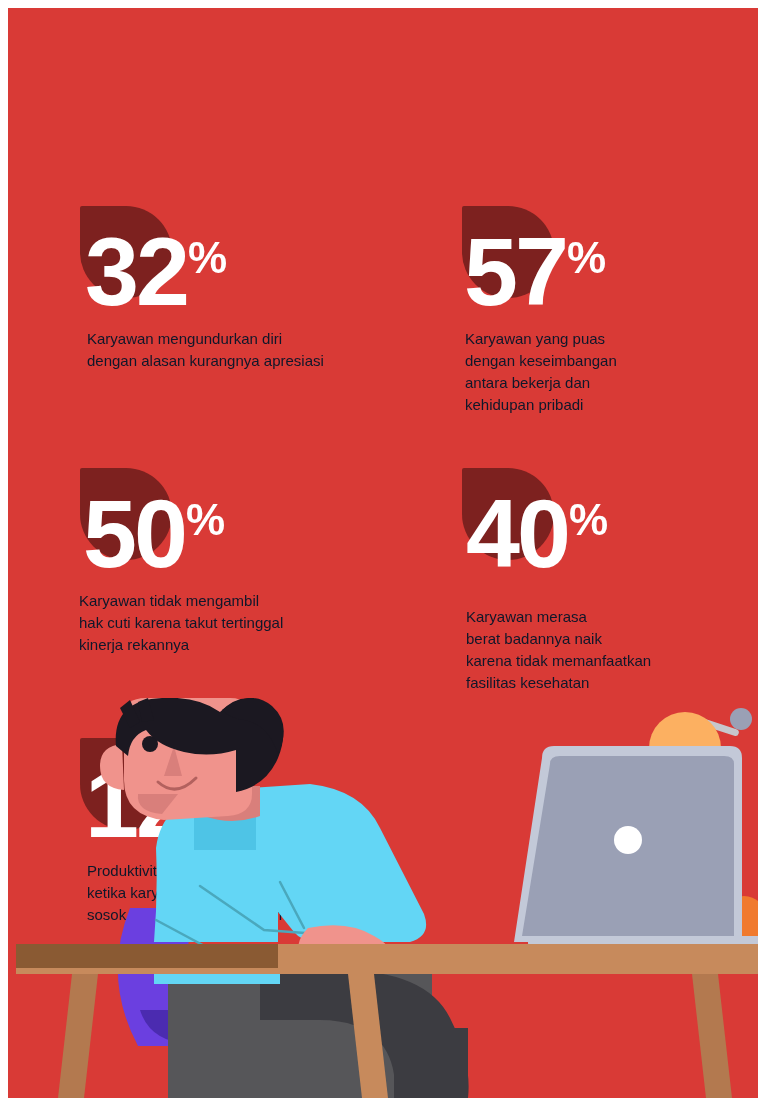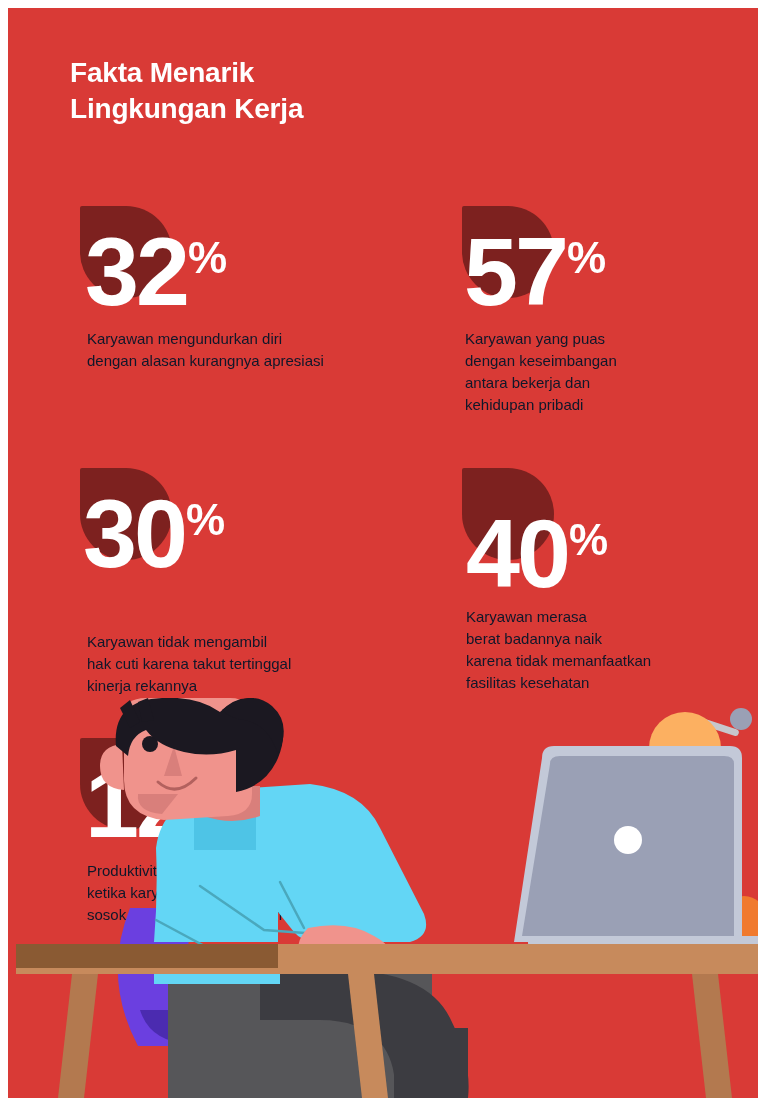--- a/index.html
+++ b/index.html
@@ -91,48 +91,44 @@
 
   #stat-0 .dshape { left: 10px;  top: 8px; }
   #stat-1 .dshape { left: 10px;  top: 8px; }
   #stat-2 .dshape { left: 10px;  top: 8px; }
   #stat-3 .dshape { left: 10px;  top: 8px; }
   #stat-4 .dshape { left: 10px;  top: 8px; }
 
   #stat-0 .numwrap { left: 15px; top: 25px; }
   #stat-1 .numwrap { left: 12px; top: 25px; text-align: center; }
   #stat-2 .numwrap { left: 13px; top: 25px; }
-  #stat-3 .numwrap { left: 14px; top: 25px; margin-top: 20px; }
+  #stat-3 .numwrap { left: 14px; top: 25px; }
   #stat-4 .numwrap { left: 15px; top: 25px; }
 
   #stat-0 .caption { left: 17px; top: 130px; width: 340px; }
   #stat-1 .caption { left: 13px; top: 130px; width: 260px; }
-  #stat-2 .caption { left: 17px; top: 130px; width: 330px; margin-top: 41px; }
+  #stat-2 .caption { left: 9px; top: 130px; width: 330px; }
   #stat-3 .caption { left: 14px; top: 146px; width: 280px; }
   #stat-4 .caption { left: 17px; top: 130px; width: 300px; }
 
   
   #illustration {
     position: absolute;
     left: 0;
     top: 690px;
     width: 750px;
     height: 400px;
   }
   #illustration svg { display: block; }
 </style>
 </head>
 <body>
 
 <div id="poster">
 
-  <div id="title">
-    <span class="tline">Fakta Menarik</span>
-    <span class="tline">Lingkungan Kerja</span>
-  </div>
 
   <div class="stat" id="stat-0">
     <div class="dshape"></div>
     <div class="numwrap">
       <span class="num">32</span><span class="pct">%</span>
     </div>
     <div class="caption">Karyawan mengundurkan diri
 dengan alasan kurangnya apresiasi</div>
   </div>
 
@@ -143,21 +139,21 @@
     </div>
     <div class="caption">Karyawan yang puas
 dengan keseimbangan
 antara bekerja dan
 kehidupan pribadi</div>
   </div>
 
   <div class="stat" id="stat-2">
     <div class="dshape"></div>
     <div class="numwrap">
-      <span class="num">30</span><span class="pct">%</span>
+      <span class="num">50</span><span class="pct">%</span>
     </div>
     <div class="caption">Karyawan tidak mengambil
 hak cuti karena takut tertinggal
 kinerja rekannya</div>
   </div>
 
   <div class="stat" id="stat-3">
     <div class="dshape"></div>
     <div class="numwrap">
       <span class="num">40</span><span class="pct">%</span>

